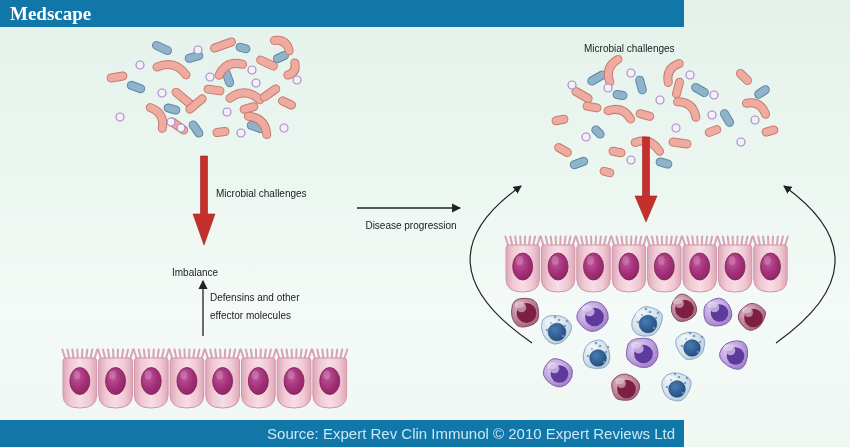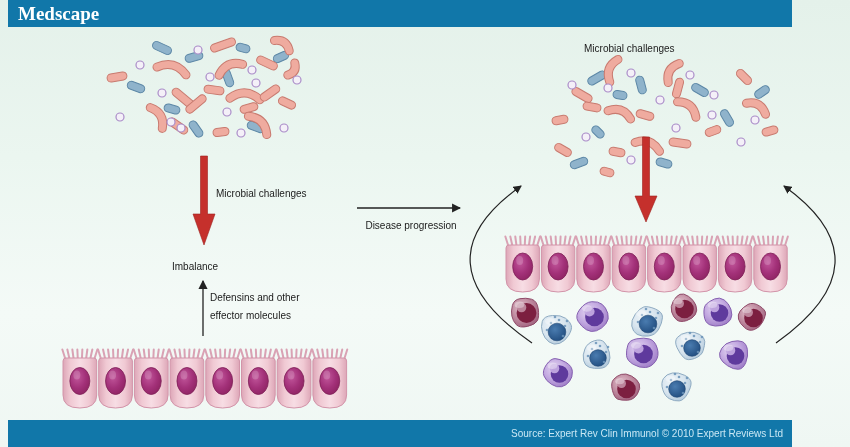--- a/index.html
+++ b/index.html
@@ -1,25 +1,25 @@
 <!DOCTYPE html>
 <html><head>
 <meta charset="utf-8">
 <style>
   html,body{margin:0;padding:0;}
   body{font-family:"Liberation Sans",sans-serif;}
   #stage{position:relative;width:850px;height:447px;overflow:hidden;
          background:linear-gradient(180deg,#e4f1ea 0%,#ebf6f0 35%,#f4faf7 70%,#eff7f3 100%);}
-  .bar{position:absolute;left:8px;width:784px;height:27px;background:#1177a9;z-index:5;}
+  .bar{position:absolute;left:0;width:684px;height:27px;background:#1177a9;z-index:5;}
   #topbar{top:0;}
   #botbar{top:420px;}
   .logo{position:absolute;left:10px;top:1px;color:#ffffff;
         font-family:"Liberation Serif",serif;font-size:19px;font-weight:bold;
         letter-spacing:0px;line-height:26px;}
-  .src{position:absolute;right:9px;top:0;color:#c9e7f4;font-size:10px;line-height:27px;}
+  .src{position:absolute;right:9px;top:0;color:#c9e7f4;font-size:15px;line-height:27px;}
   #fig{position:absolute;left:0;top:0;z-index:1;}
   .lbl{position:absolute;color:#1b1b1b;font-size:10px;line-height:17.5px;z-index:2;
        white-space:pre-line;}
   #lbl-disease{width:124px;text-align:center;}
 </style>
 </head>
 <body>
 
 <div id="stage">
 
@@ -474,18 +474,18 @@
 
   <div class="bar" id="topbar">
     <span class="logo">Medscape</span>
   </div>
 
   <div class="bar" id="botbar">
     <span class="src">Source: Expert Rev Clin Immunol © 2010 Expert Reviews Ltd</span>
   </div>
 
   <div class="lbl" style="left:216px;top:185px;">Microbial challenges</div>
-  <div class="lbl" style="left:172px;top:258px;">Imbalance</div>
+  <div class="lbl" style="left:172px;top:264px;">Imbalance</div>
   <div class="lbl" style="left:210px;top:289px;">Defensins and other
 effector molecules</div>
   <div class="lbl" id="lbl-disease" style="left:349px;top:217px;">Disease progression</div>
   <div class="lbl" style="left:584px;top:40px;">Microbial challenges</div>
 </div>
 
 </body></html>

